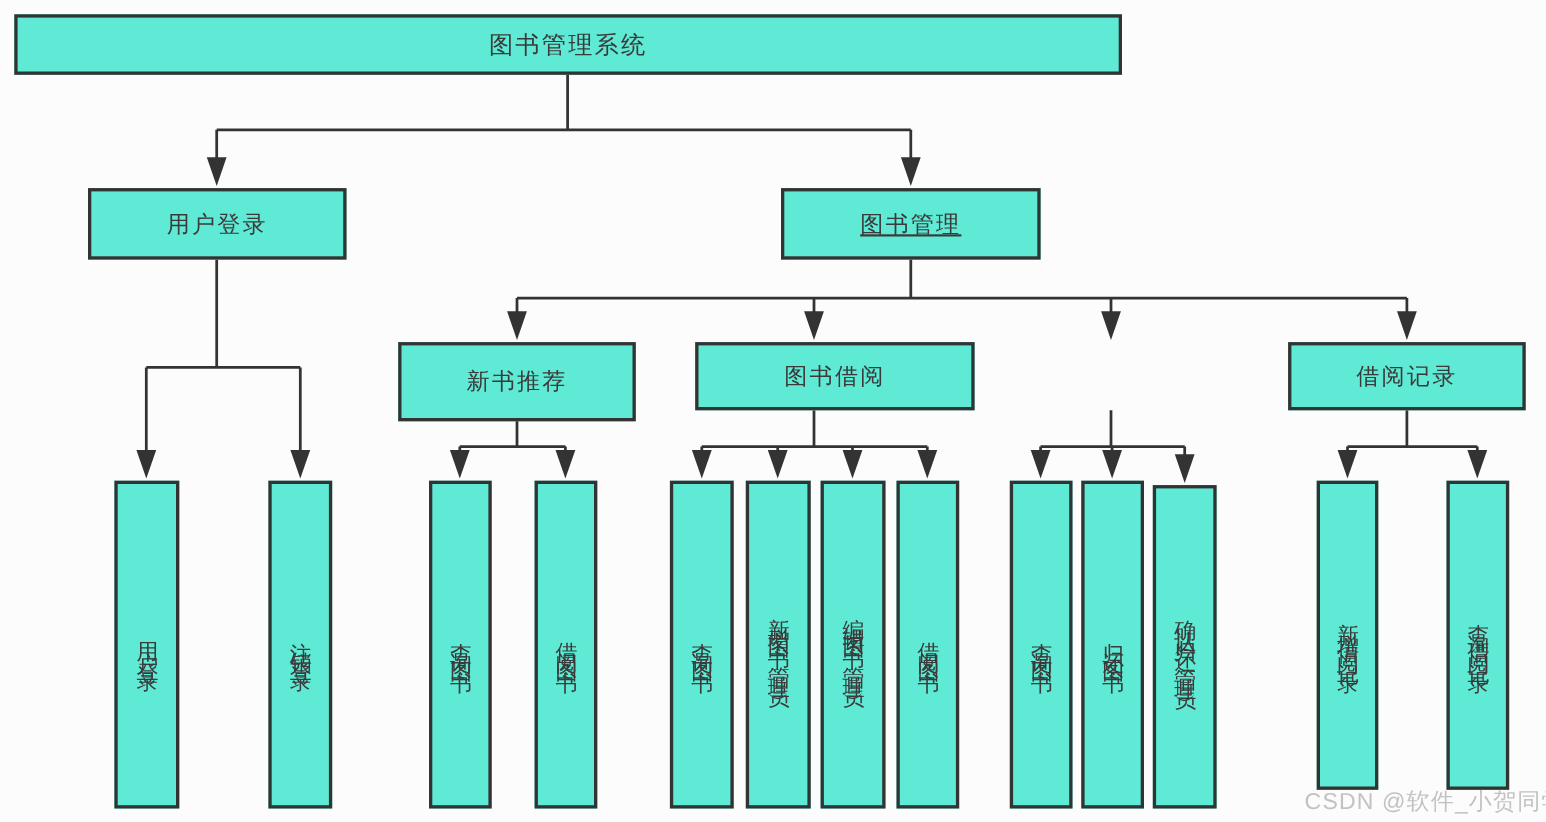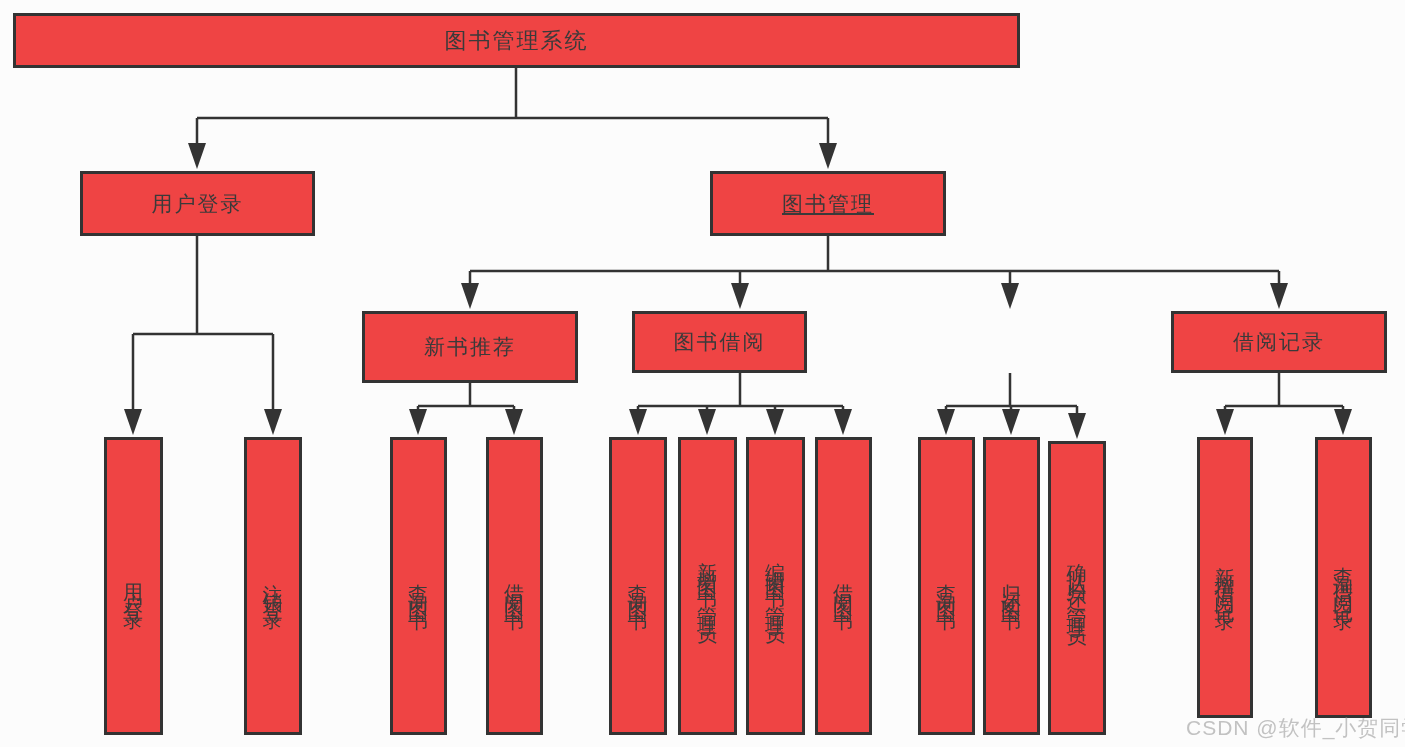--- a/index.html
+++ b/index.html
@@ -15,21 +15,21 @@
     overflow:hidden;
   }
   #wires {
     position:absolute;
     left:0; top:0;
     z-index:0;
   }
   .box {
     position:absolute;
     box-sizing:border-box;
-    background:#ef4444;
+    background:#5eead4;
     border:3px solid #333333;
     display:flex;
     align-items:center;
     justify-content:center;
     color:#3a3a3a;
     z-index:1;
   }
   .h-text {
     font-size:21px;
     letter-spacing:2px;
@@ -107,21 +107,21 @@
   <div class="box" style="left:80px; top:171px; width:235px; height:65px;">
     <span class="h-text">用户登录</span>
   </div>
   <div class="box" style="left:710px; top:171px; width:236px; height:65px;text-decoration:underline;">
     <span class="h-text">图书管理</span>
   </div>
 
   <div class="box" style="left:362px; top:311px; width:216px; height:72px;">
     <span class="h-text">新书推荐</span>
   </div>
-  <div class="box" style="left:632px; top:311px; width:175px; height:62px;">
+  <div class="box" style="left:632px; top:311px; width:254px; height:62px;">
     <span class="h-text">图书借阅</span>
   </div>
   <div class="box" style="left:1171px; top:311px; width:216px; height:62px;">
     <span class="h-text">借阅记录</span>
   </div>
 
   <div class="box" style="left:104px; top:437px; width:59px; height:298px;">
     <span class="v-text">用户登录</span>
   </div>
   <div class="box" style="left:244px; top:437px; width:58px; height:298px;">

